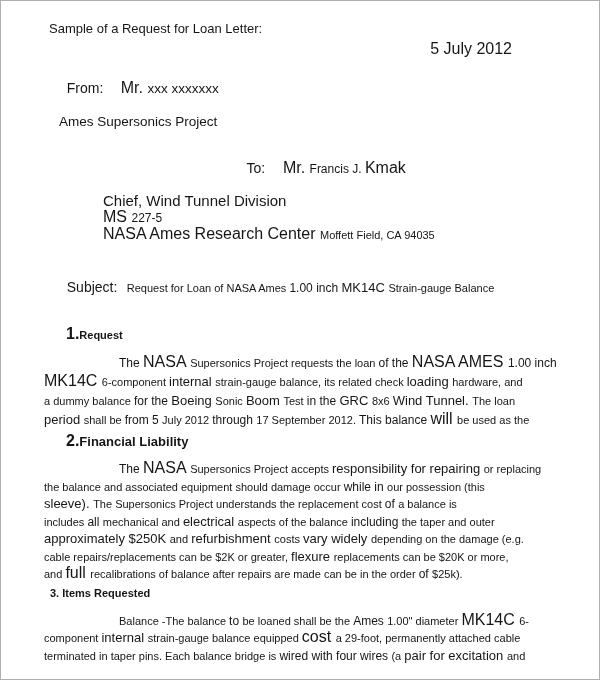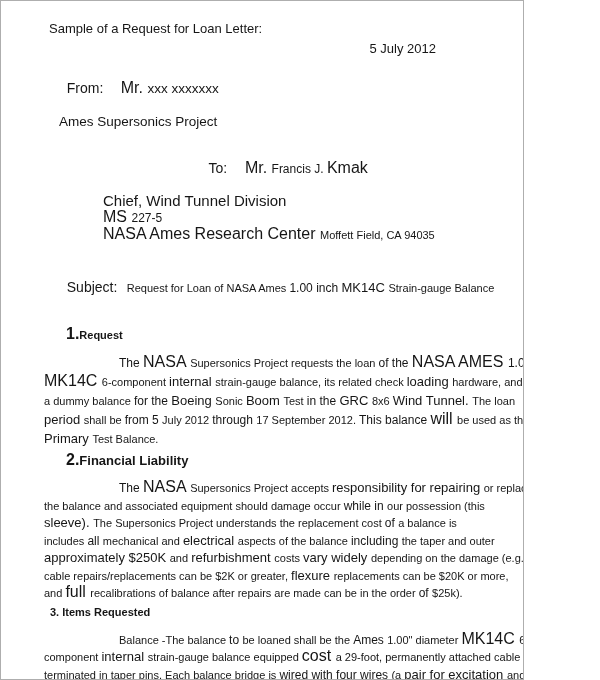--- a/index.html
+++ b/index.html
@@ -1,36 +1,36 @@
 <!DOCTYPE html>
 <html><head>
 <meta charset="utf-8">
 <style>
   html, body { margin: 0; padding: 0; background: #ffffff; }
   .page {
     position: relative;
     box-sizing: border-box;
-    width: 524px;
+    width: 600px;
     height: 680px;
     background: #ffffff;
     border: 1px solid #aeaeae;
     padding: 20px 40px 0 43px;
     font-family: "Liberation Sans", sans-serif;
     color: #161616;
     overflow: hidden;
   }
   .sz-s  { font-size: 11px; }
   .sz-m  { font-size: 12px; }
   .sz-ml { font-size: 13px; }
   .sz-n  { font-size: 13.5px; }
   .sz-l  { font-size: 16px; }
   .sz-xl { font-size: 15px; }
 
   .title { margin-left: 5px; margin-bottom: 5px; line-height: 16px; white-space: pre; }
-  .date-line { font-size: 13px; text-align: right; padding-right: 47px; margin-bottom: 7px; line-height: 13px; }
+  .date-line { font-size: 16px; text-align: right; padding-right: 47px; margin-bottom: 7px; line-height: 13px; }
 
   .from-row { margin-left: 5px; line-height: 17px; white-space: pre; }
   .addr-label { display: inline-block; width: 54px; font-size: 14px; }
   .org-line { margin-left: 15px; line-height: 16px; margin-bottom: 14px; white-space: pre; }
 
   .to-block { margin-left: 5px; margin-bottom: 17px; }
   .to-row { line-height: 16px; white-space: pre; text-align: center; }
   .to-line { margin-left: 54px; line-height: 16px; white-space: pre; }
 
   .subject-row { margin-left: 5px; margin-bottom: 10px; line-height: 18px; white-space: pre; }
@@ -77,21 +77,20 @@
   </div>
 
   <div>
       <div class="section sec-0">
         <div class="sec-heading"><span class="sz-l">1.</span><span class="sz-s">Request</span></div>
         <div class="para">
           <div class="pline ind"><span class="sz-m">The </span><span class="sz-l">NASA </span><span class="sz-s">Supersonics Project requests the loan </span><span class="sz-m">of the </span><span class="sz-l">NASA AMES </span><span class="sz-m">1.00 inch</span></div>
           <div class="pline"><span class="sz-l">MK14C </span><span class="sz-s">6-component </span><span class="sz-ml">internal </span><span class="sz-s">strain-gauge balance, its related check </span><span class="sz-ml">loading </span><span class="sz-s">hardware, and</span></div>
           <div class="pline"><span class="sz-s">a dummy balance </span><span class="sz-m">for the </span><span class="sz-ml">Boeing </span><span class="sz-s">Sonic </span><span class="sz-ml">Boom </span><span class="sz-s">Test </span><span class="sz-m">in the </span><span class="sz-ml">GRC </span><span class="sz-s">8x6 </span><span class="sz-ml">Wind Tunnel. </span><span class="sz-s">The loan</span></div>
           <div class="pline"><span class="sz-ml">period </span><span class="sz-s">shall be </span><span class="sz-m">from 5 </span><span class="sz-s">July 2012 </span><span class="sz-m">through </span><span class="sz-s">17 September 2012. </span><span class="sz-m">This balance </span><span class="sz-l">will </span><span class="sz-s">be used as the</span></div>
-          <div class="pline"><span class="sz-ml">Primary </span><span class="sz-s">Test Balance.</span></div>
         </div>
       </div>
       <div class="section sec-1">
         <div class="sec-heading"><span class="sz-l">2.</span><span class="sz-ml">Financial Liability</span></div>
         <div class="para">
           <div class="pline ind"><span class="sz-m">The </span><span class="sz-l">NASA </span><span class="sz-s">Supersonics Project accepts </span><span class="sz-ml">responsibility for repairing </span><span class="sz-s">or replacing</span></div>
           <div class="pline"><span class="sz-s">the balance and associated equipment should damage occur </span><span class="sz-m">while in </span><span class="sz-s">our possession (this</span></div>
           <div class="pline"><span class="sz-ml">sleeve). </span><span class="sz-s">The Supersonics Project understands the replacement cost </span><span class="sz-m">of </span><span class="sz-s">a balance is</span></div>
           <div class="pline"><span class="sz-s">includes </span><span class="sz-m">all </span><span class="sz-s">mechanical and </span><span class="sz-ml">electrical </span><span class="sz-s">aspects </span><span class="sz-s">of the balance </span><span class="sz-m">including </span><span class="sz-s">the taper and outer</span></div>
           <div class="pline"><span class="sz-ml">approximately $250K </span><span class="sz-s">and </span><span class="sz-ml">refurbishment </span><span class="sz-s">costs </span><span class="sz-ml">vary widely </span><span class="sz-s">depending on the damage (e.g.</span></div>

